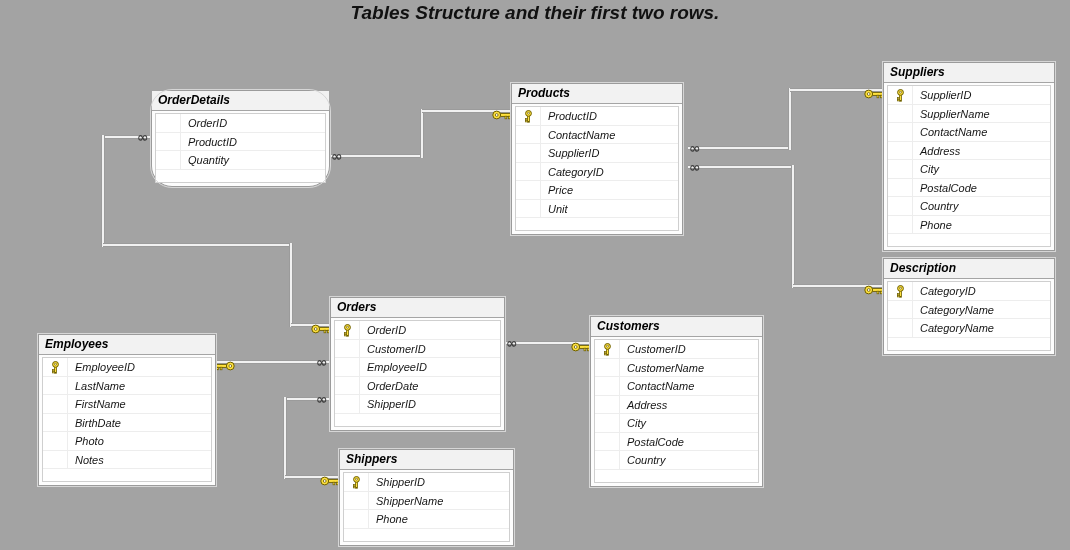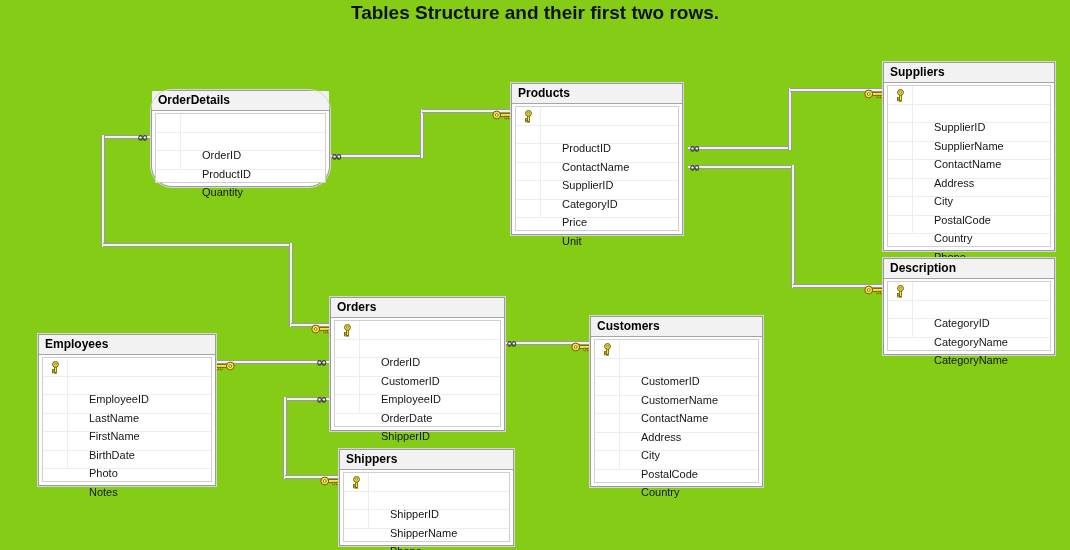--- a/index.html
+++ b/index.html
@@ -1,34 +1,34 @@
 <!DOCTYPE html>
 <html><head>
 <meta charset="utf-8">
 <style>
   html,body{margin:0;padding:0;background:#ffffff;}
-  .canvas{position:relative;width:1070px;height:550px;background:#84cc16;overflow:hidden;
-          font-family:"Liberation Sans", sans-serif;}
+  .canvas{position:relative;width:1070px;height:550px;background:#a3a3a3;overflow:hidden;
+          font-family:"Liberation Sans", sans-serif;font-style:italic;}
   .title{position:absolute;left:0;top:2px;width:100%;text-align:center;margin:0;
          font-size:19px;font-weight:bold;color:#111;letter-spacing:0px;}
   #layer-relations{position:absolute;left:0;top:0;width:100%;height:100%;z-index:1;}
   #layer-tables{position:absolute;left:0;top:0;width:100%;height:100%;z-index:2;pointer-events:none;}
   .tbl{position:absolute;background:#fdfdfd;border:1px solid #9b9b9b;outline:1px solid #d6d6d6;
        box-sizing:border-box;pointer-events:auto;}
   .tbl-header{height:19px;line-height:19px;background:#f2f2f2;border-bottom:1px solid #a5a5a5;
               font-size:12px;font-weight:bold;color:#000;padding-left:6px;white-space:nowrap;overflow:hidden;}
   .fields{margin:2px 3px 3px 3px;border:1px solid #cfcfcf;background:#ffffff;}
   .frow{position:relative;height:18.5px;border-bottom:1px solid #ededed;box-sizing:border-box;}
   .frow:last-child{border-bottom:none;}
   .frow.empty{height:12px;}
   .keycell{position:absolute;left:0;top:0;width:25px;height:100%;border-right:1px solid #ededed;
            box-sizing:border-box;text-align:center;}
   .keycell svg{margin-top:3px;}
-  .fname{position:absolute;left:46px;top:0;height:100%;line-height:18.5px;font-size:11px;color:#151515;
-         white-space:nowrap;margin-top:32px;}
+  .fname{position:absolute;left:32px;top:0;height:100%;line-height:18.5px;font-size:11px;color:#151515;
+         white-space:nowrap;}
   .seg-h{position:absolute;height:4px;box-sizing:border-box;border-top:1px solid #9b9b9b;
          border-bottom:1px solid #9b9b9b;background:#f1f1f1;}
   .seg-v{position:absolute;width:4px;box-sizing:border-box;border-left:1px solid #9b9b9b;
          border-right:1px solid #9b9b9b;background:#f1f1f1;}
   .inf{position:absolute;z-index:3;font-size:14px;font-weight:bold;color:#3f3f3f;line-height:10px;
        font-family:"DejaVu Sans", sans-serif;}
   .keyend{position:absolute;z-index:3;}
 </style>
 </head>
 <body>

